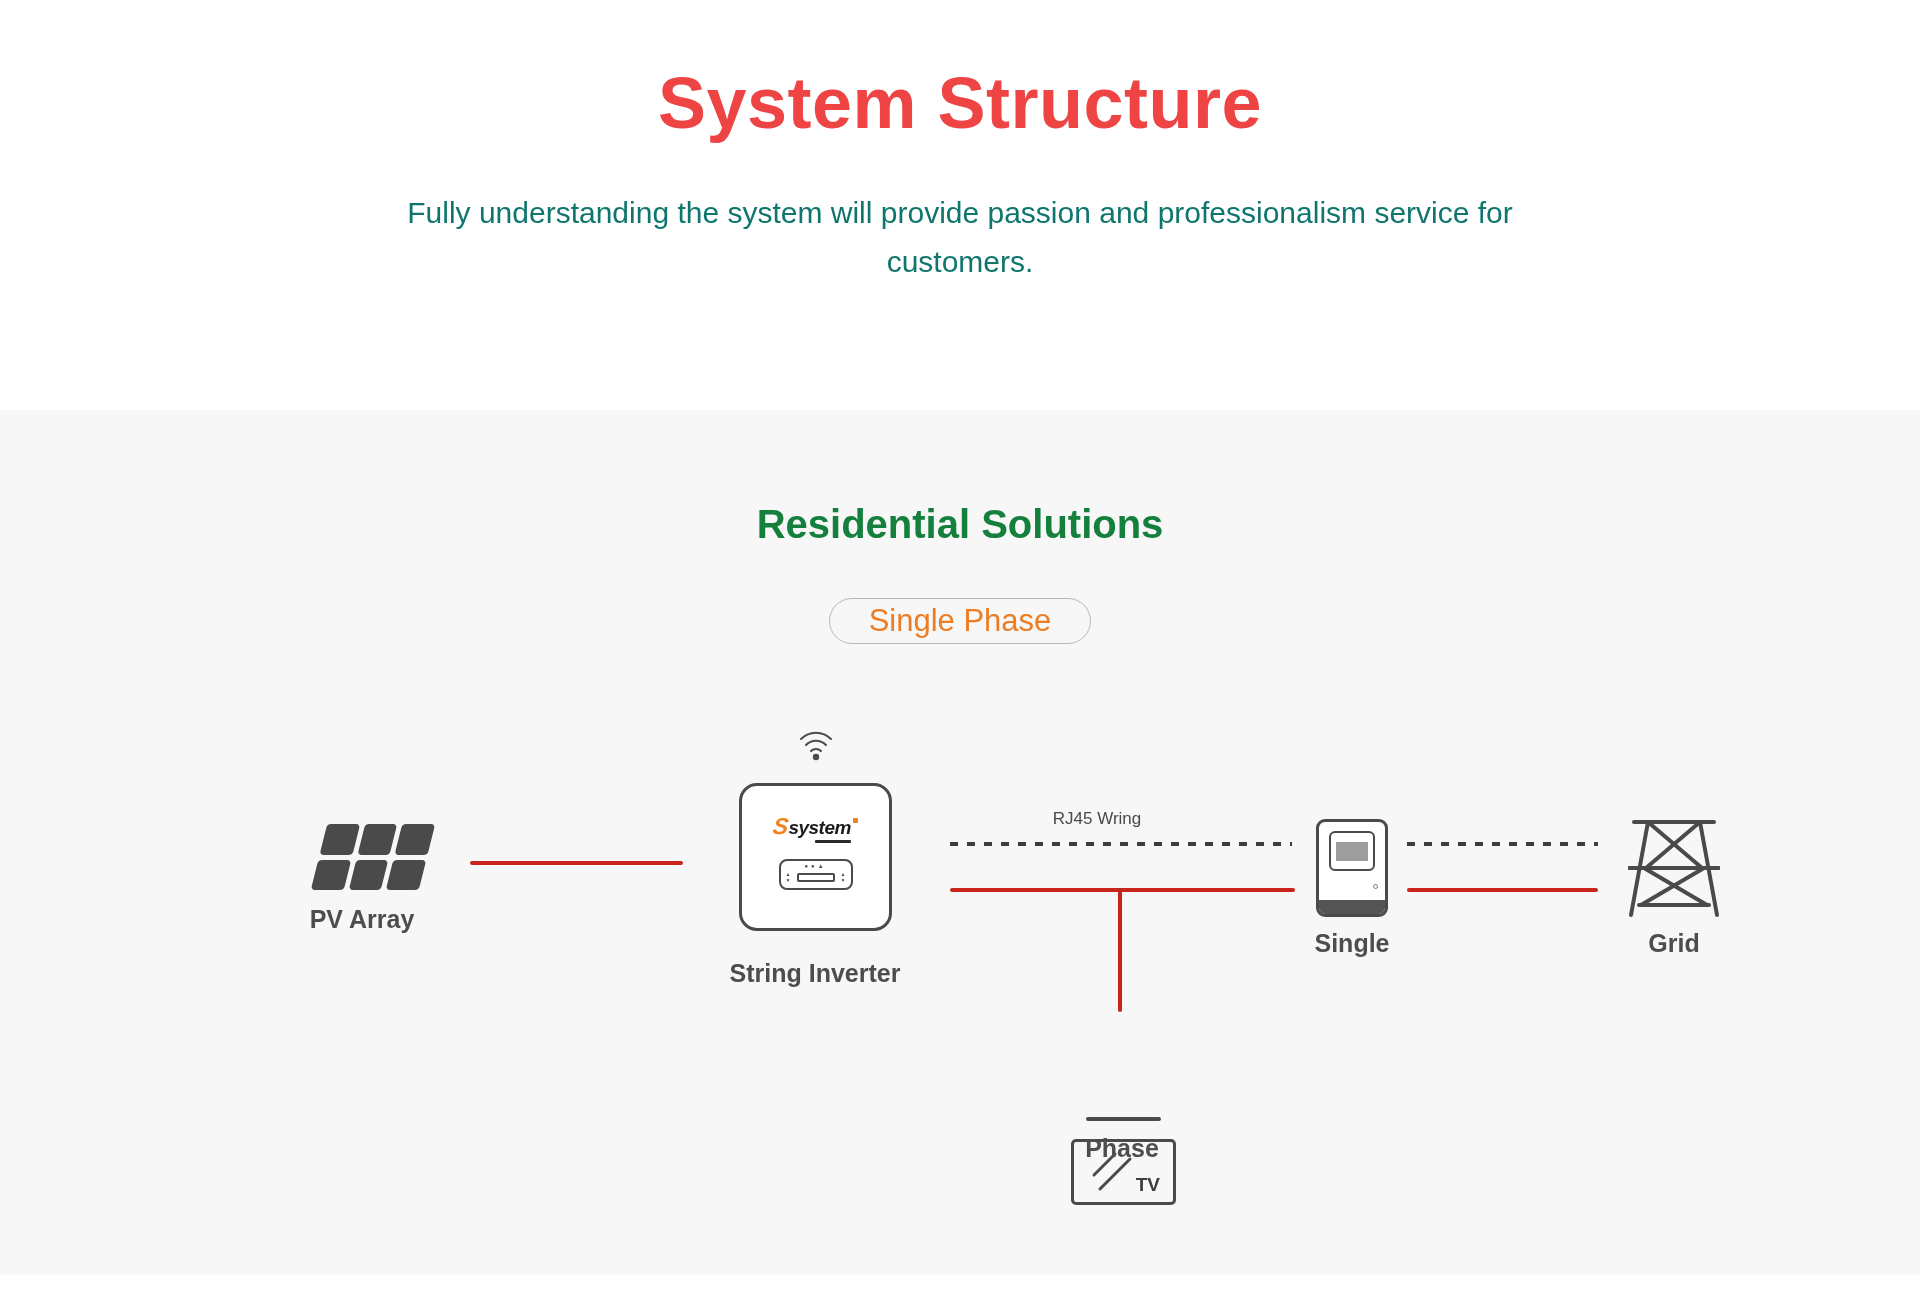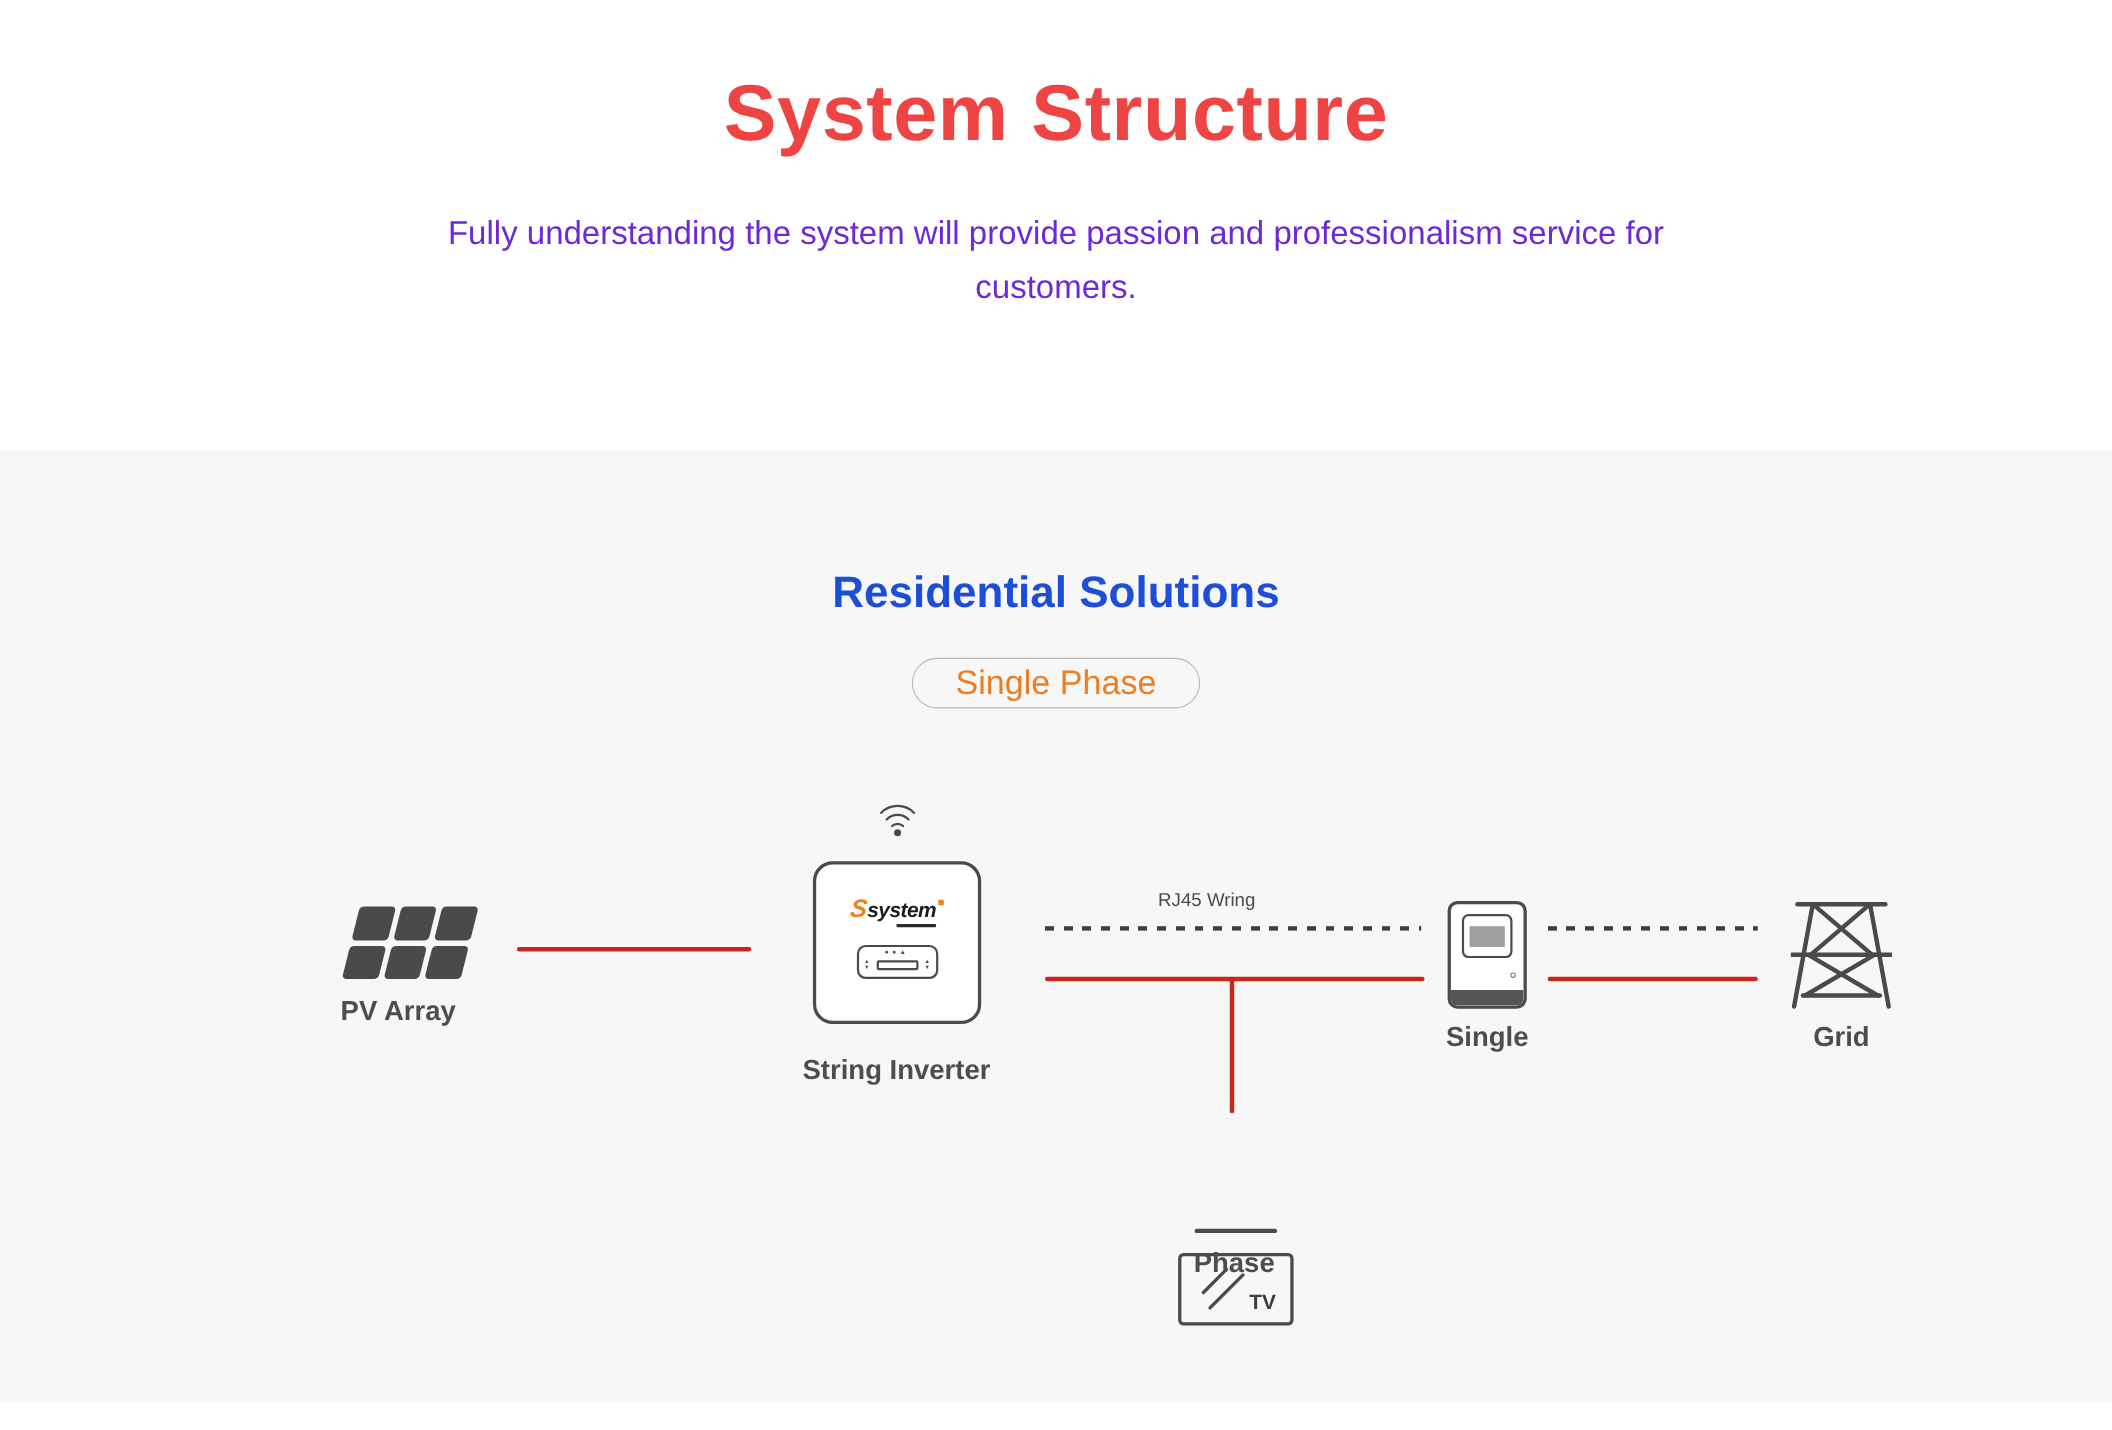--- a/index.html
+++ b/index.html
@@ -9,27 +9,27 @@
     -webkit-font-smoothing:antialiased;
   }
   
   .hero{position:relative;width:1920px;height:410px;background:#ffffff;}
   .hero-title{
     position:absolute;top:62px;left:0;width:1920px;text-align:center;
     font-size:72px;font-weight:bold;color:#ef4444;letter-spacing:0.5px;
   }
   .hero-sub{
     position:absolute;top:188px;left:50%;transform:translateX(-50%);
-    width:1150px;text-align:center;font-size:30px;line-height:49px;color:#6d28d9;
+    width:1150px;text-align:center;font-size:30px;line-height:49px;color:#0f766e;
   }
   
   .solutions{position:relative;width:1920px;height:865px;background:#f7f7f7;}
   .sol-heading{
     position:absolute;top:92px;left:0;width:1920px;text-align:center;
-    font-size:40px;font-weight:bold;color:#1d4ed8;margin-top:15px;
+    font-size:40px;font-weight:bold;color:#15803d;
   }
   .phase-pill{
     position:absolute;top:188px;left:50%;transform:translateX(-50%);
     width:262px;height:46px;border:1px solid #b9b9b9;border-radius:24px;
     background:#f7f7f7;display:flex;align-items:center;justify-content:center;
     font-size:31px;color:#ed7d23;cursor:pointer;box-sizing:border-box;
   }
   
   .abs{position:absolute;}
   .node-label{font-size:25px;font-weight:bold;color:#4d4d4d;text-align:center;}

